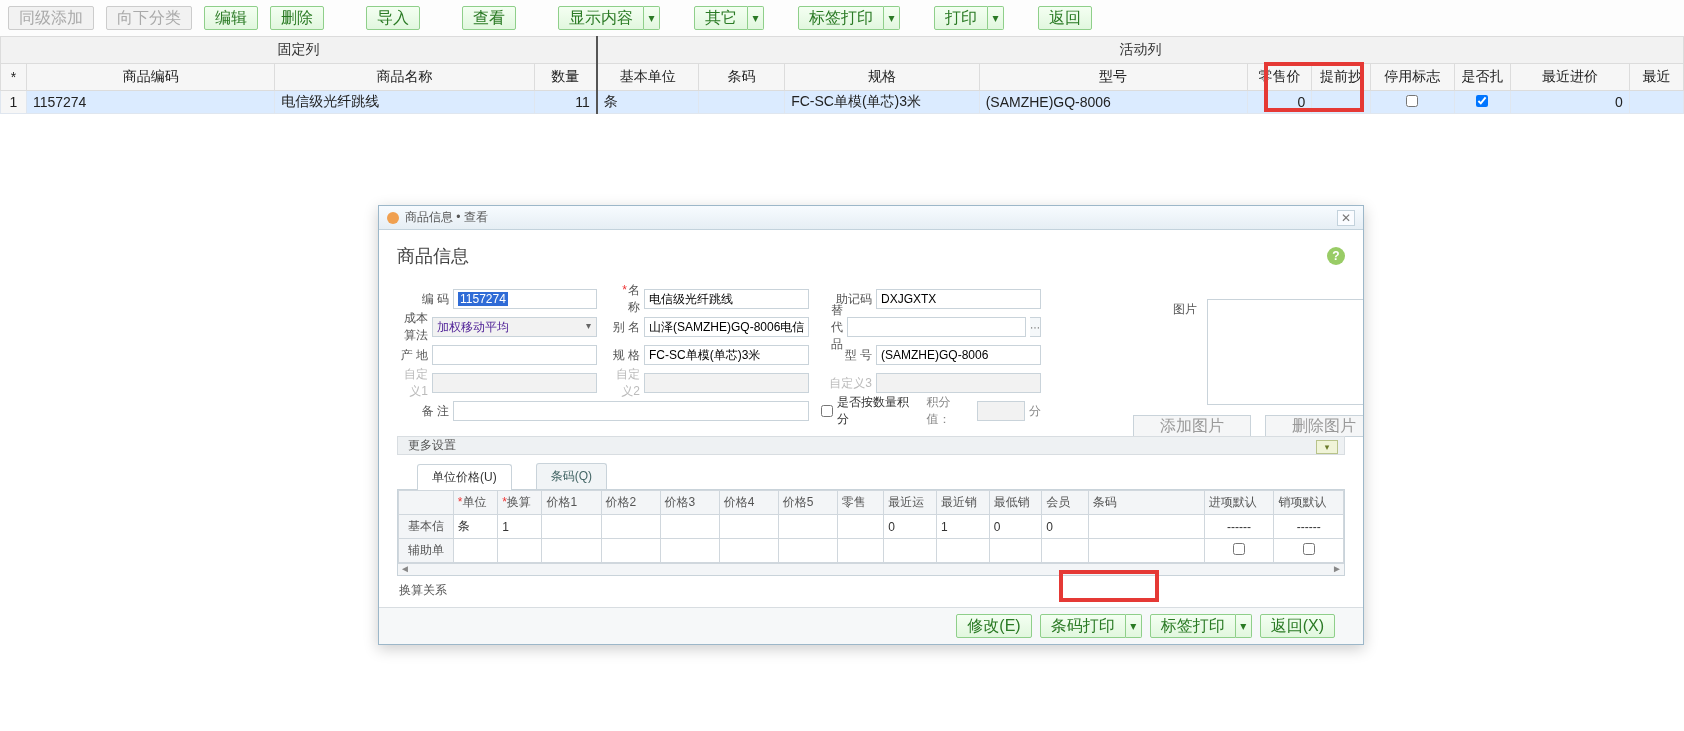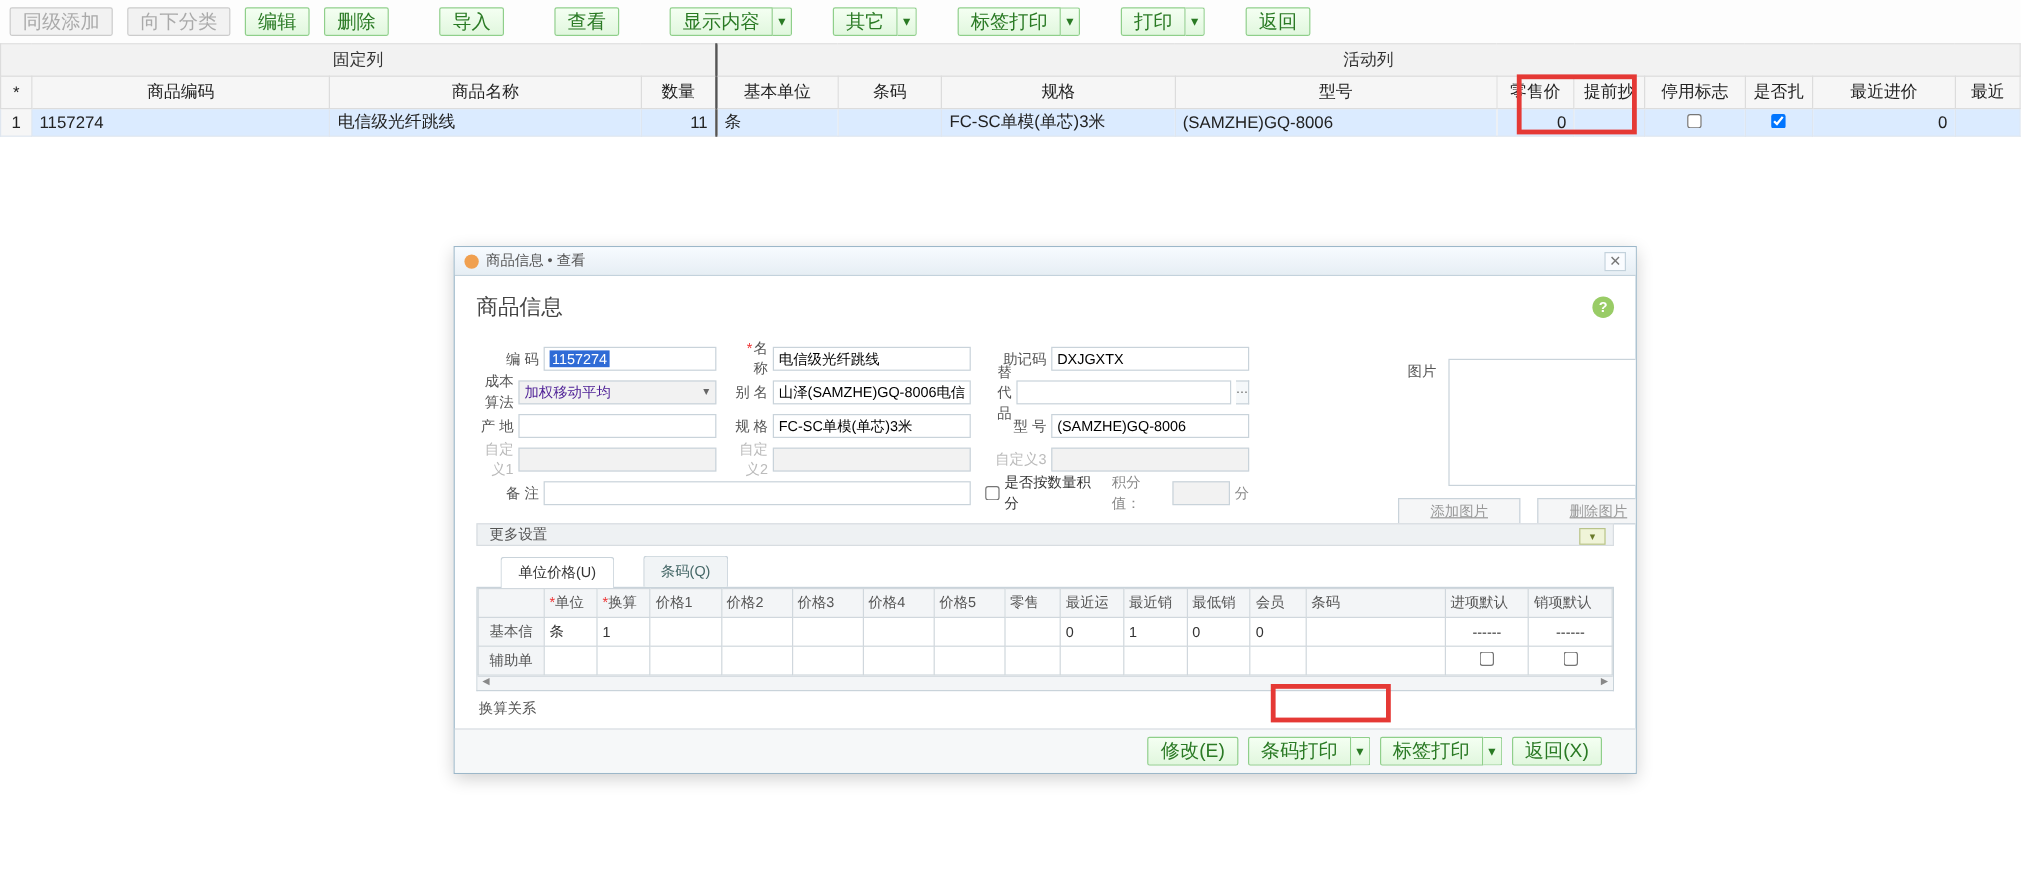--- a/index.html
+++ b/index.html
@@ -206,21 +206,21 @@
   border: 1px solid #c9d3da; background:#fff;
 }
 .img-label { position:absolute; right:96px; top:2px; color:#555; }
 .img-btns {
   position:absolute; right:-90px; top:116px;
   display:flex; gap:14px;
 }
 .ghost-btn {
   height:22px; padding:0 26px;
   border:1px solid #c9d3da; background:#f5f6f7; color:#999;
-  font-size:12px; cursor:default;text-decoration:underline;
+  font-size:16px; cursor:default;
 }
 
 .form-wrap { position:relative; padding-right: 110px; }
 
 .more-settings {
   margin: 12px 18px 8px;
   background:#eef1f3;
   border:1px solid #d8dde1;
   height:22px;
   display:flex; align-items:center; padding:0 10px;

